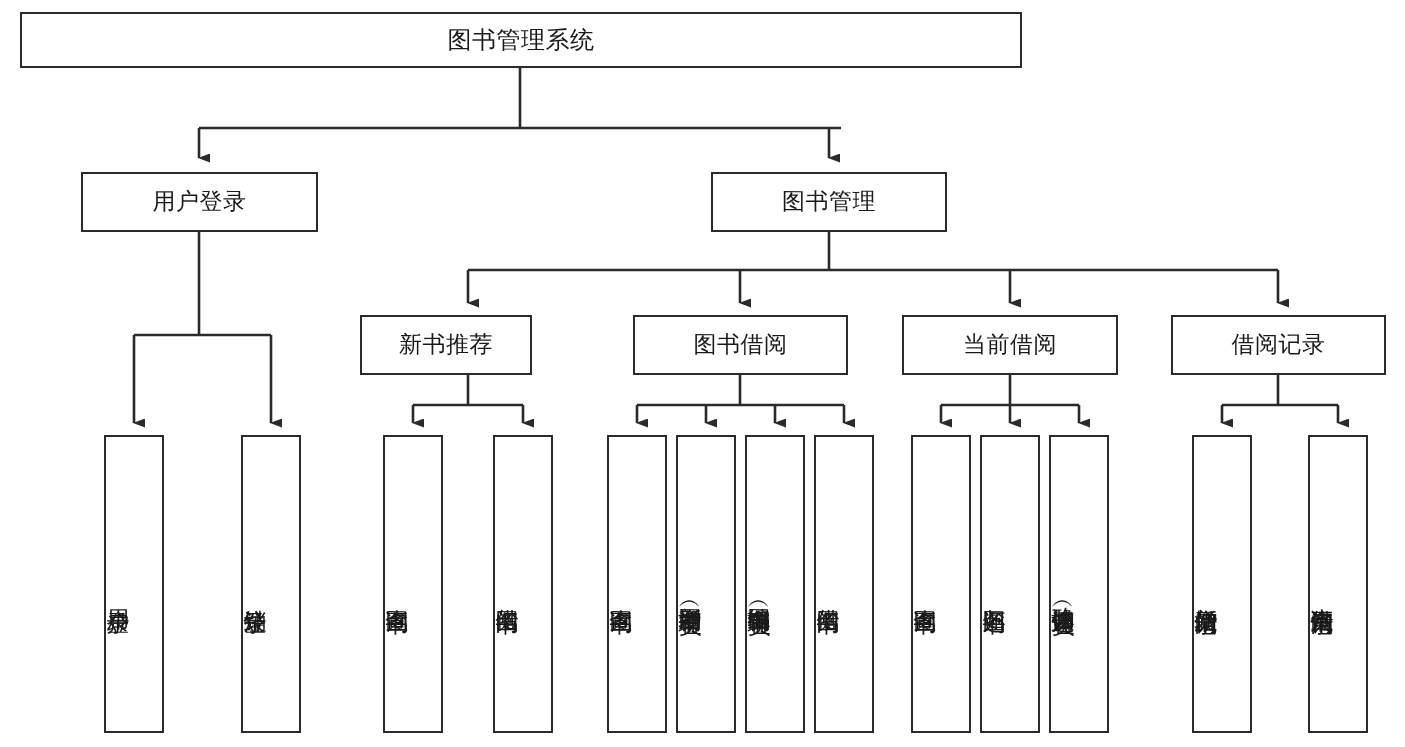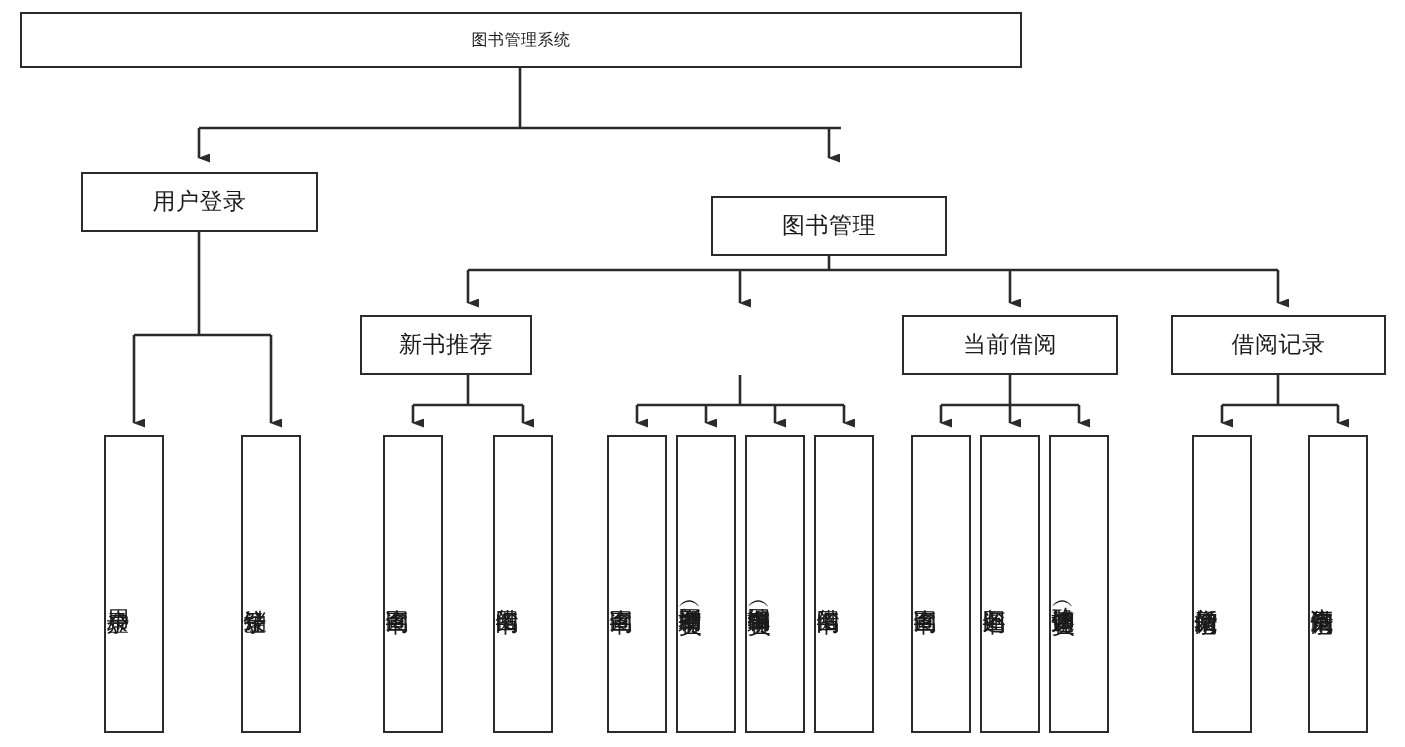--- a/index.html
+++ b/index.html
@@ -50,21 +50,21 @@
   }
   .node.vertical .label {
     writing-mode: vertical-rl;
     text-orientation: upright;
     font-size: 23px;
     line-height: 1.06;
     letter-spacing: 1px;
     white-space: nowrap;
   }
   .node.title .label {
-    font-size: 16px;
+    font-size: 24px;
   }
   #watermark {
     position: absolute;
     left: 1192px;
     top: 713px;
     font-size: 17px;
     color: #a7a7a7;
     white-space: nowrap;
     letter-spacing: 0.3px;
   }
@@ -124,26 +124,29 @@
     </g>
   </svg>
 
   <div class="node horizontal title" style="left:20px; top:12px; width:1002px; height:56px;">
     <span class="label">图书管理系统</span>
   </div>
 
   <div class="node horizontal" style="left:81px; top:172px; width:237px; height:60px;">
     <span class="label">用户登录</span>
   </div>
-  <div class="node horizontal" style="left:711px; top:172px; width:236px; height:60px;margin-top:24px;">
+  <div class="node horizontal" style="left:711px; top:172px; width:236px; height:60px;">
     <span class="label">图书管理</span>
   </div>
 
   <div class="node horizontal" style="left:360px; top:315px; width:172px; height:60px;">
     <span class="label">新书推荐</span>
+  </div>
+  <div class="node horizontal" style="left:633px; top:315px; width:215px; height:60px;">
+    <span class="label">图书借阅</span>
   </div>
   <div class="node horizontal" style="left:1171px; top:315px; width:215px; height:60px;">
     <span class="label">借阅记录</span>
   </div>
   <div class="node horizontal" style="left:902px; top:315px; width:216px; height:60px;">
     <span class="label">当前借阅</span>
   </div>
 
   <div class="node vertical" style="left:104px; top:435px; width:60px; height:298px;">
     <span class="label">用户登录</span>

